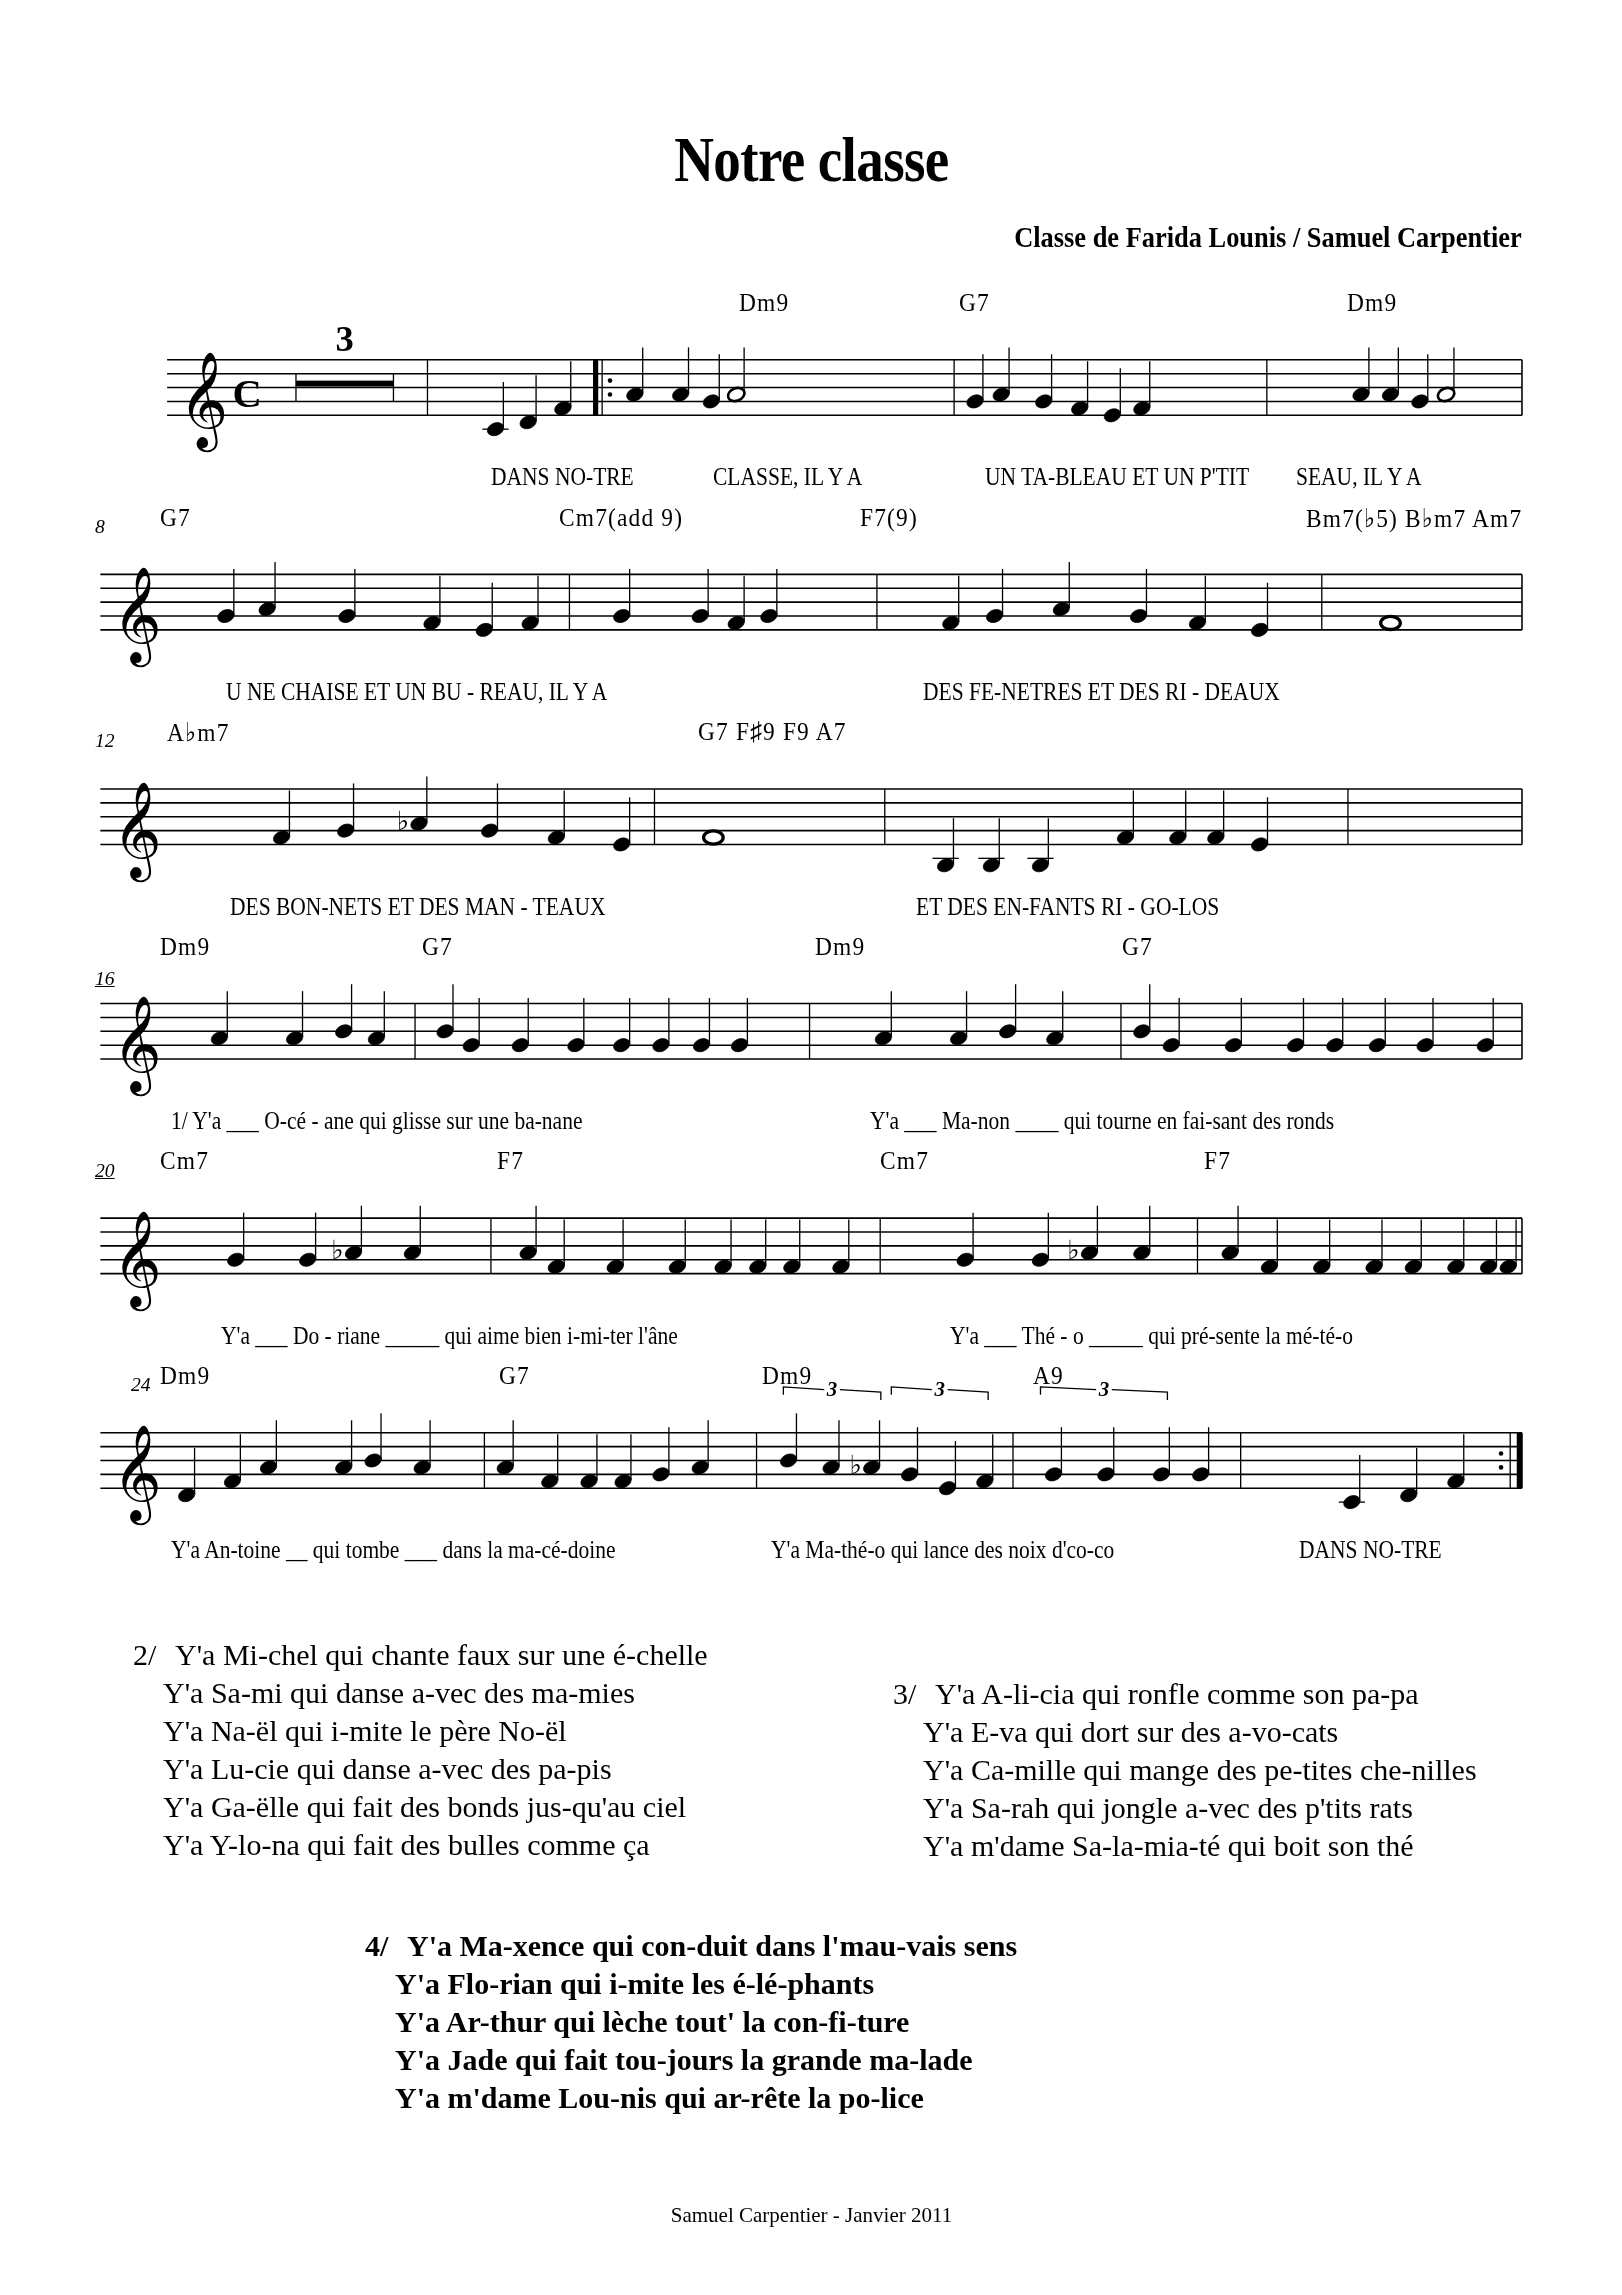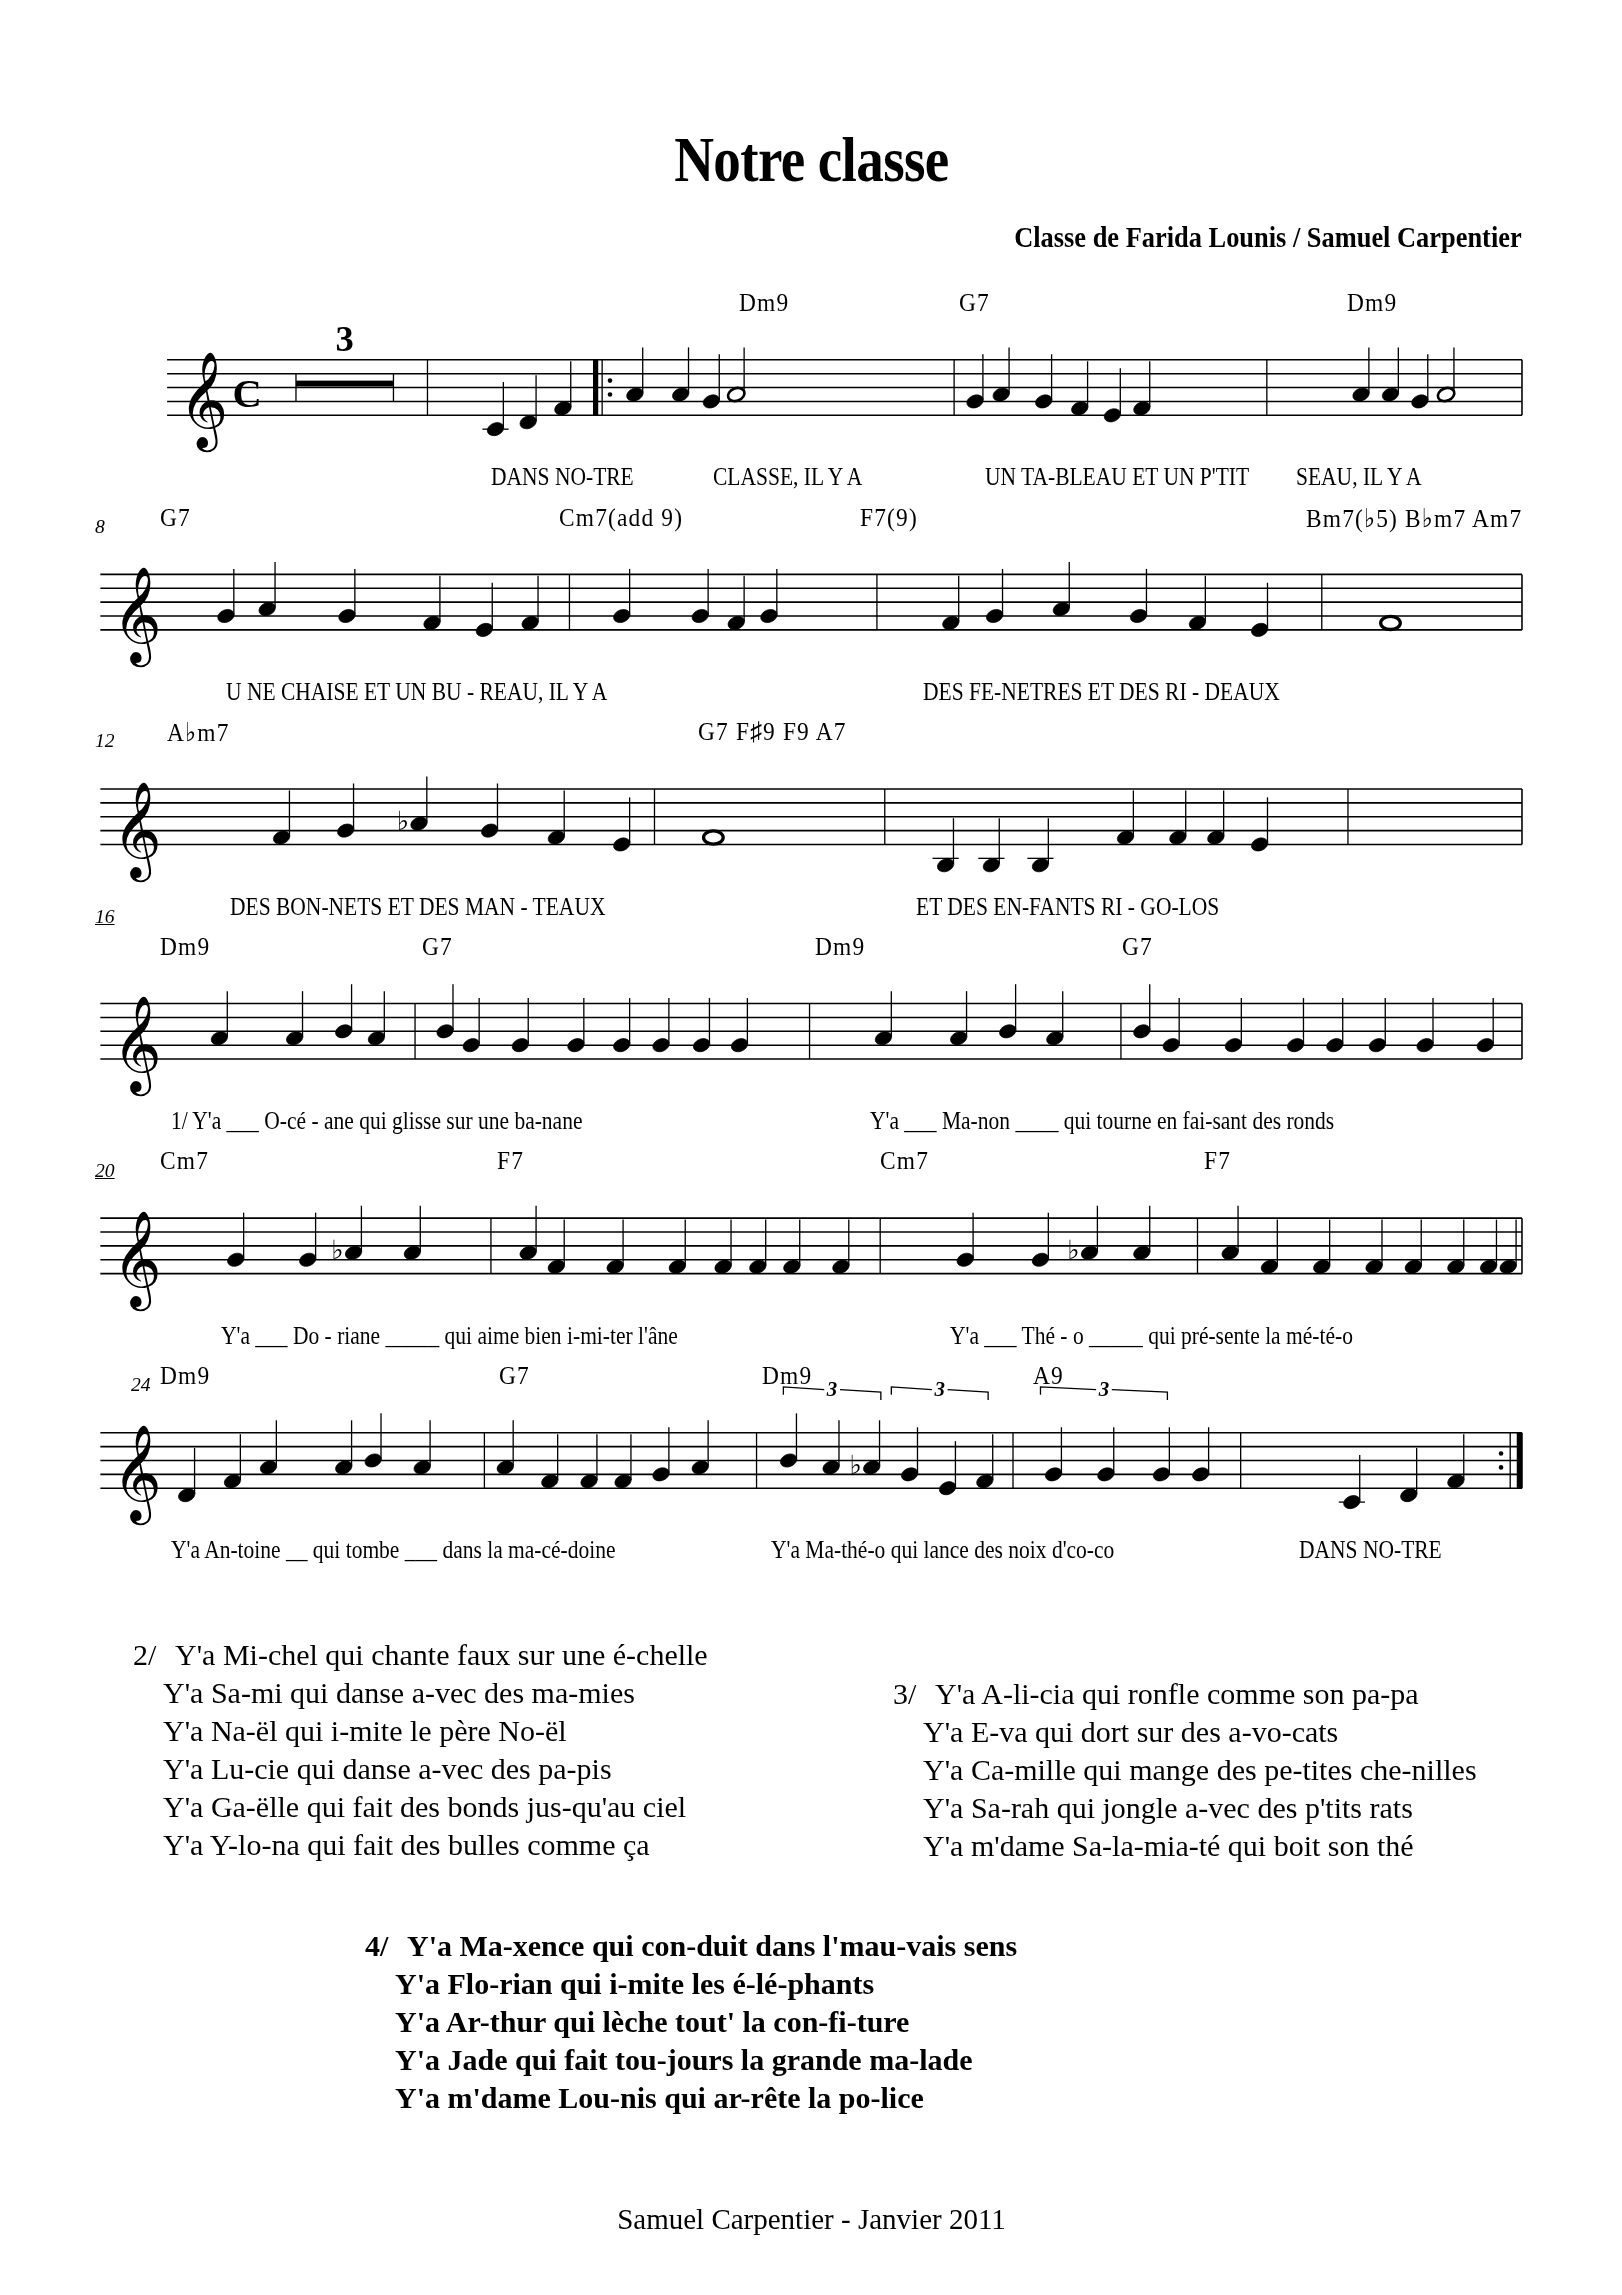--- a/index.html
+++ b/index.html
@@ -8,21 +8,21 @@
   .abs { position:absolute; white-space:nowrap; }
   .title { left:0; width:1623px; top:123px; text-align:center; font-size:64px; font-weight:bold; transform:scaleX(0.86); transform-origin:811px 0; letter-spacing:-0.7px; }
   .subtitle { right:101px; top:220px; font-size:30px; font-weight:bold; transform:scaleX(0.88); transform-origin:right top; }
   .chord { font-size:26px; transform:scaleX(0.9); transform-origin:left top; letter-spacing:1.3px; }
   .mnum { font-size:19.6px; font-style:italic; }
   .lyric { font-size:25px; transform:scaleX(0.86); transform-origin:left top; }
   .verse { font-size:30px; line-height:38px; }
   .verse .line { display:block; white-space:nowrap; }
   .verse .num { display:inline-block; width:42px; }
   .verse .indent { padding-left:30px; }
-  .footer { left:0; width:1623px; text-align:center; top:2203px; font-size:29px; }
+  .footer { left:0; width:1623px; text-align:center; top:2203px; font-size:21px; }
   svg.staff { position:absolute; overflow:visible; }
 </style>
 </head>
 <body>
 
 <div class="abs title">Notre classe</div>
 <div class="abs subtitle">Classe de Farida Lounis / Samuel Carpentier</div>
 
 <div id="score">
     <svg class="staff" width="1623" height="2295" style="left:0;top:0" viewBox="0 0 2480 3508">
@@ -386,21 +386,21 @@
       </g>
       <g>
         <ellipse cx="2178" cy="1597.6" rx="13" ry="9.5" fill="#000" stroke="#000" stroke-width="1" transform="rotate(-22 2178 1597.6)"></ellipse>
         <line x1="2190" x2="2190" y1="1595.6" y2="1525.6" stroke="#000" stroke-width="2"></line>
       </g>
       <g>
         <ellipse cx="2270" cy="1597.6" rx="13" ry="9.5" fill="#000" stroke="#000" stroke-width="1" transform="rotate(-22 2270 1597.6)"></ellipse>
         <line x1="2282" x2="2282" y1="1595.6" y2="1525.6" stroke="#000" stroke-width="2"></line>
       </g>
     </svg>
-    <div class="abs mnum" style="left:95px; top:906px;text-decoration:underline;">16</div>
+    <div class="abs mnum" style="left:95px; top:968px;text-decoration:underline;">16</div>
     <div class="abs chord" style="left:160px; top:932px;">Dm9</div>
     <div class="abs chord" style="left:422px; top:932px;">G7</div>
     <div class="abs chord" style="left:815px; top:932px;">Dm9</div>
     <div class="abs chord" style="left:1122px; top:932px;">G7</div>
     <div class="abs lyric" style="left:171px; top:1107px;">1/  Y'a ___  O-cé   -   ane qui glisse sur une ba-nane</div>
     <div class="abs lyric" style="left:870px; top:1107px;">Y'a ___  Ma-non ____ qui tourne en fai-sant des ronds</div>
     <svg class="staff" width="1623" height="2295" style="left:0;top:0" viewBox="0 0 2480 3508">
       <line x1="153" x2="2326" y1="1862" y2="1862" stroke="#000" stroke-width="2.4"></line>
       <line x1="153" x2="2326" y1="1883.2" y2="1883.2" stroke="#000" stroke-width="2.4"></line>
       <line x1="153" x2="2326" y1="1904.4" y2="1904.4" stroke="#000" stroke-width="2.4"></line>

